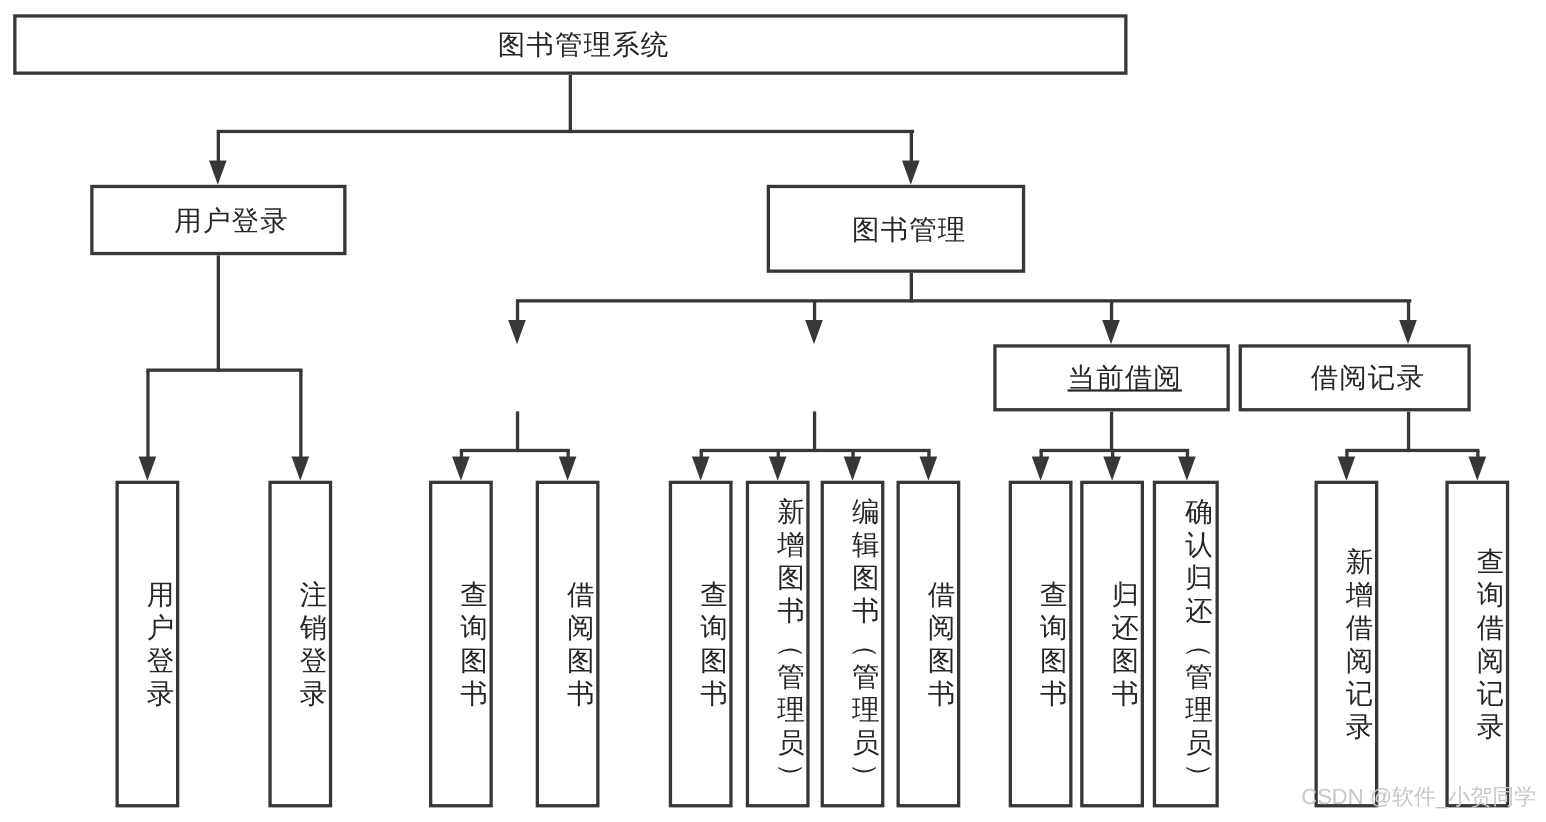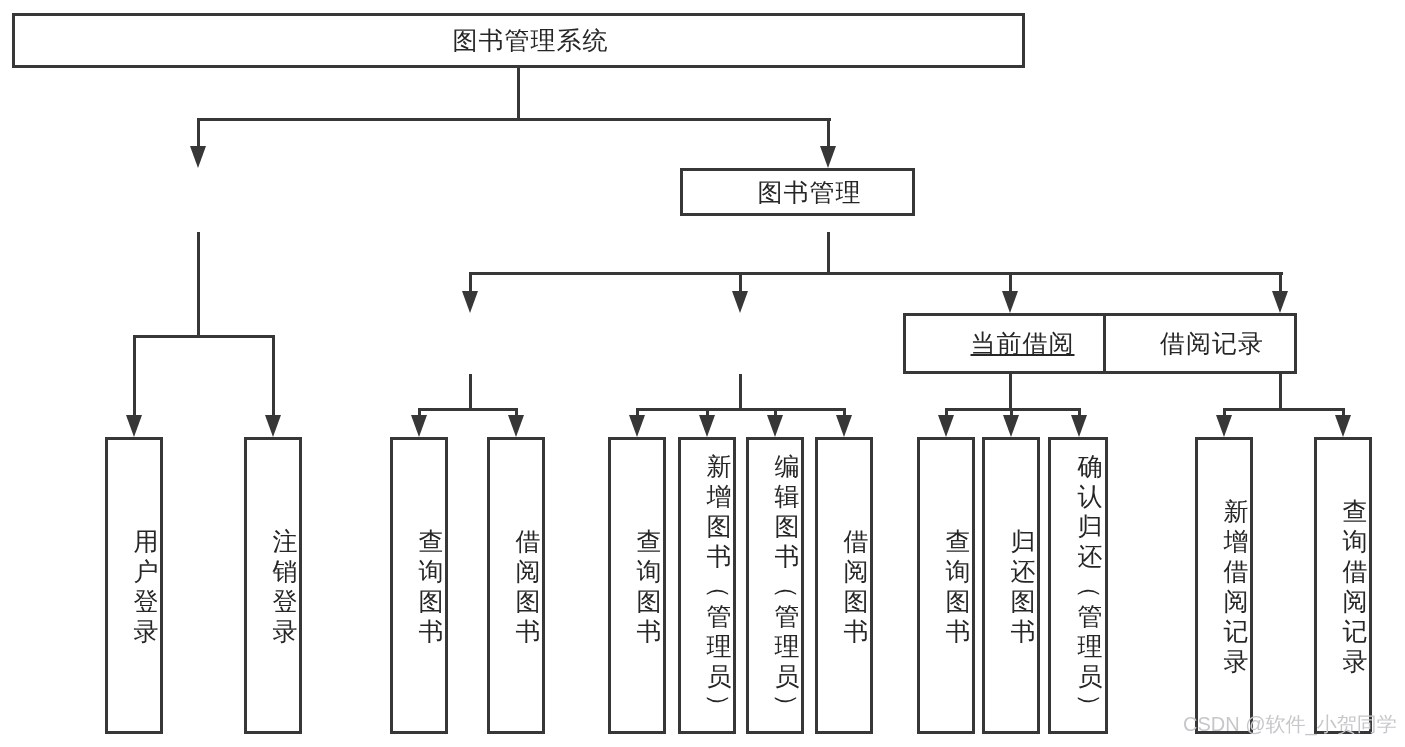--- a/index.html
+++ b/index.html
@@ -127,28 +127,29 @@
 
   <div class="cline" style="left:1279px; top:374px; width:3px; height:37px;"></div>
   <div class="cline" style="left:1223px; top:408px; width:122px; height:3px;"></div>
   <div class="cline" style="left:1223px; top:410px; width:3px; height:8px;"></div>
   <div class="ahead" style="left:1216px; top:415px;"></div>
   <div class="cline" style="left:1342px; top:410px; width:3px; height:8px;"></div>
   <div class="ahead" style="left:1335px; top:415px;"></div>
 
   <div class="box hbox" style="left:12px; top:13px; width:1013px; height:55px;">图书管理系统</div>
 
-
-  <div class="box hbox" style="left:680px; top:168px; width:235px; height:48px;">图书管理</div>
+  <div class="box hbox" style="left:82px; top:168px; width:233px; height:64px;">用户登录</div>
+
+  <div class="box hbox" style="left:697px; top:168px; width:235px; height:80px;">图书管理</div>
 
 
 
   <div class="box hbox" style="left:903px; top:313px; width:215px; height:61px;text-decoration:underline;">当前借阅</div>
 
-  <div class="box hbox" style="left:1103px; top:313px; width:194px; height:61px;">借阅记录</div>
+  <div class="box hbox" style="left:1126px; top:313px; width:211px; height:61px;">借阅记录</div>
 
   <div class="box vbox" style="left:105px; top:437px; width:58px; height:297px;">
       <span class="ch">用</span>
       <span class="ch">户</span>
       <span class="ch">登</span>
       <span class="ch">录</span>
     </div>
   <div class="box vbox" style="left:244px; top:437px; width:58px; height:297px;">
       <span class="ch">注</span>
       <span class="ch">销</span>

